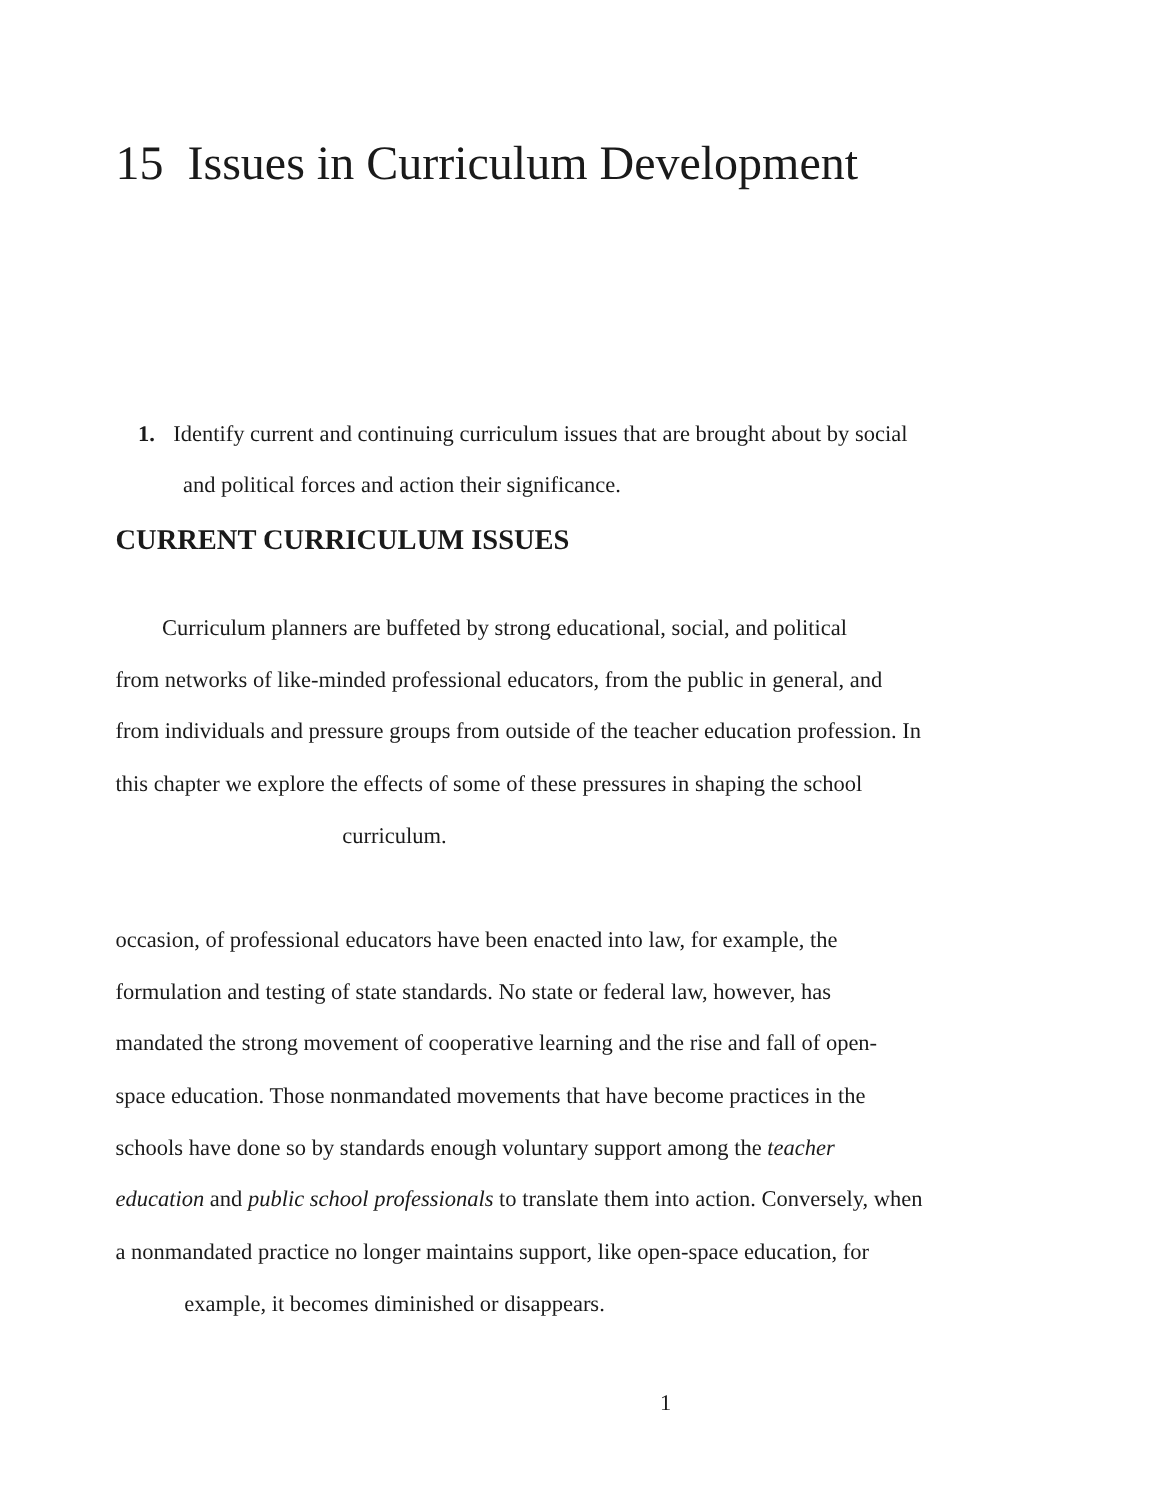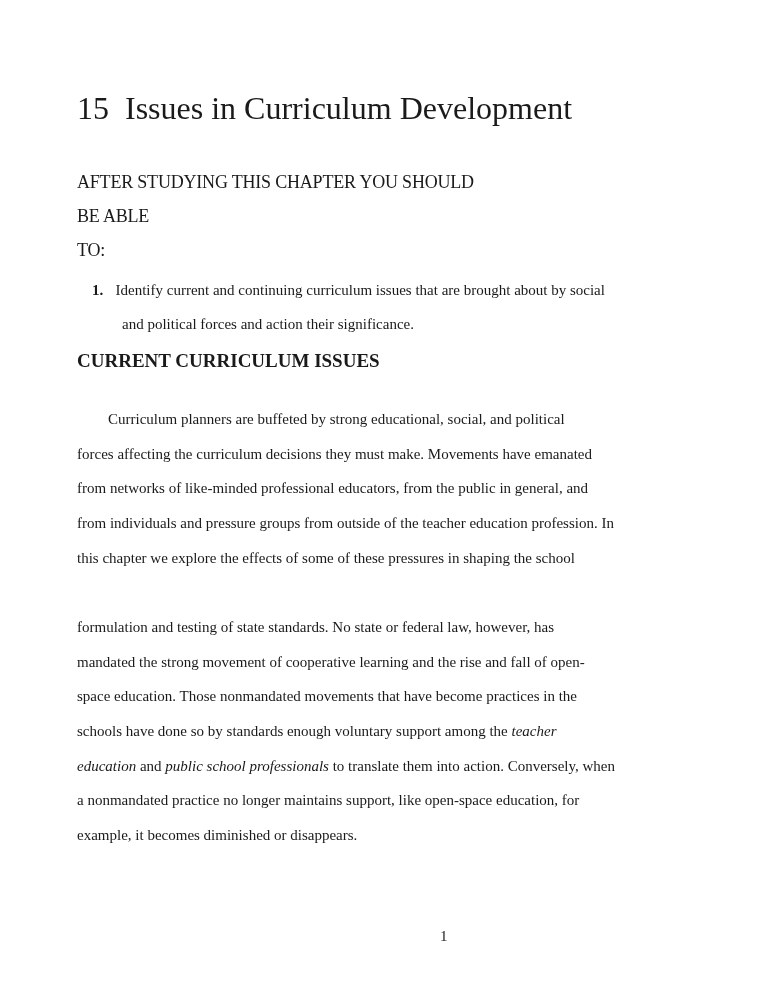--- a/index.html
+++ b/index.html
@@ -8,57 +8,54 @@
   .page { position: absolute; left: 0; top: 0; width: 648px; height: 994px; }
   .chapter-title { position: absolute; left: 77px; top: 88px; font-size: 32px; line-height: 40px; white-space: nowrap; }
   .chapter-title .num { display: inline-block; width: 48px; }
   .objectives-heading { position: absolute; left: 77px; top: 165px; font-size: 18px; line-height: 34px; width: 420px; letter-spacing: -0.2px; }
   .objectives-heading .l2 { display: block; margin-top: 0px; }
   .obj-item { position: absolute; left: 92px; top: 273px; font-size: 15px; line-height: 34px; width: 560px; }
   .obj-item .n { font-weight: bold; display: inline-block; width: 16px; }
   .obj-item .cont { display: block; padding-left: 30px; }
   .section-heading { position: absolute; left: 77px; top: 348px; font-size: 19px; font-weight: bold; line-height: 26px; white-space: nowrap; }
   .para { position: absolute; left: 77px; width: 372px; font-size: 15px; line-height: 34.7px; }
-  .para .line { display: block; white-space: nowrap; height: 34.7px; }
+  .para .line { display: block; white-space: nowrap; height: 34.7px; text-align: center; }
   .para .indent { padding-left: 31px; }
   .p1 { top: 402px; }
   .p2 { top: 610px; }
   .page-num { position: absolute; left: 440px; top: 926px; font-size: 15px; line-height: 20px; }
   i { font-style: italic; }
 </style>
 </head>
 <body>
 
 <div class="page">
 
   <div class="chapter-title">
     <span class="num">15</span><span>Issues in Curriculum Development</span>
   </div>
 
-  <div class="objectives-heading">
-    <span class="l1">AFTER STUDYING THIS CHAPTER YOU SHOULD BE ABLE</span>
-    <span class="l2">TO:</span>
-  </div>
 
   <div class="obj-item">
     <span class="n">1.</span>&nbsp;&nbsp;<span>Identify current and continuing curriculum issues that are brought about by social</span>
     <span class="cont">and political forces and action their significance.</span>
   </div>
 
   <div class="section-heading">CURRENT CURRICULUM ISSUES</div>
 
   <div class="para p1">
     <span class="line indent">Curriculum planners are buffeted by strong educational, social, and political</span>
-    <span class="line">forces affecting the curriculum decisions they must make. Movements have emanated</span>
     <span class="line">from networks of like-minded professional educators, from the public in general, and</span>
     <span class="line">from individuals and pressure groups from outside of the teacher education profession. In</span>
     <span class="line">this chapter we explore the effects of some of these pressures in shaping the school</span>
+    <span class="line">curriculum.</span>
   </div>
 
   <div class="para p2">
+    <span class="line">occasion, of professional educators have been enacted into law, for example, the</span>
     <span class="line">formulation and testing of state standards. No state or federal law, however, has</span>
     <span class="line">mandated the strong movement of cooperative learning and the rise and fall of open-</span>
     <span class="line">space education. Those nonmandated movements that have become practices in the</span>
     <span class="line"><span>schools have done so by standards enough voluntary support among the </span><i>teacher</i></span>
     <span class="line"><i>education</i><span style="white-space:pre"> and </span><i>public school professionals</i><span style="white-space:pre"> to translate them into action. Conversely, when</span></span>
     <span class="line">a nonmandated practice no longer maintains support, like open-space education, for</span>
     <span class="line">example, it becomes diminished or disappears.</span>
   </div>
 
   <div class="page-num">1</div>

